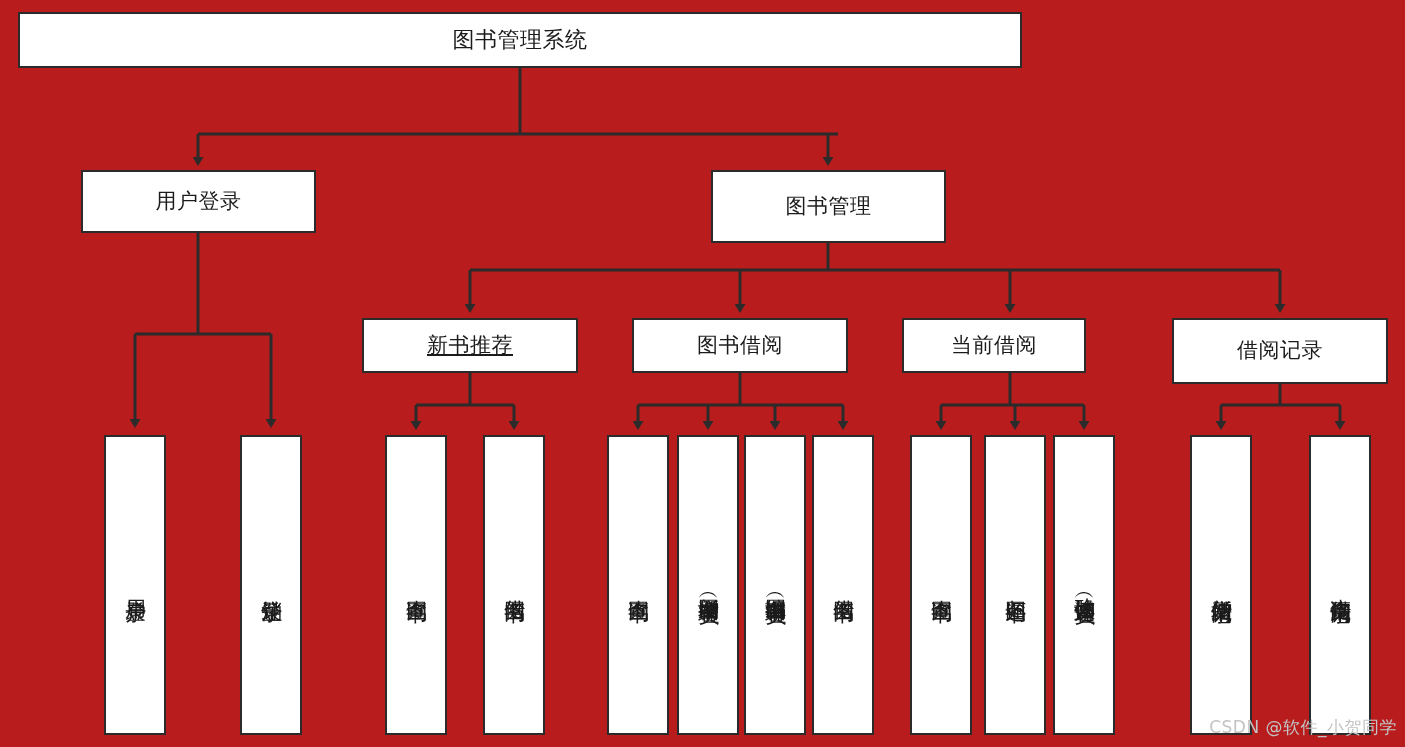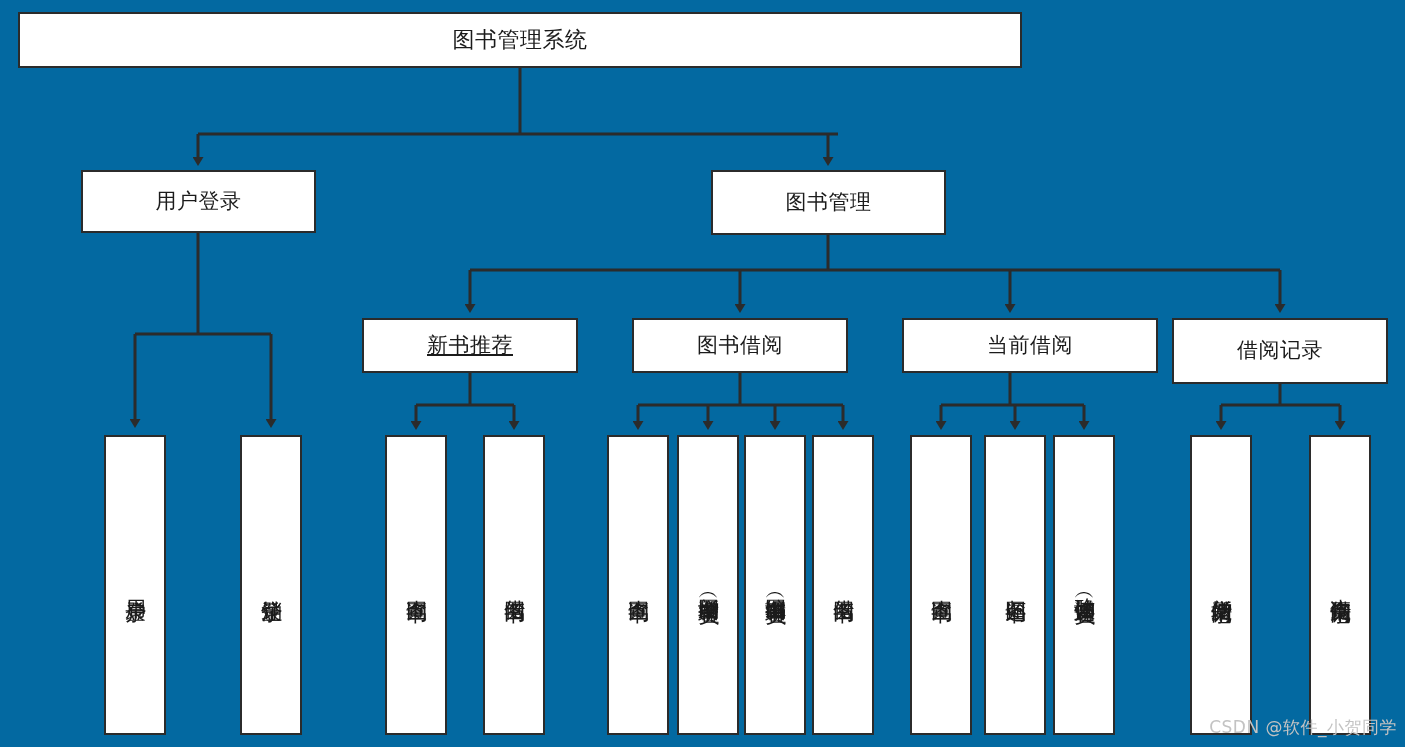--- a/index.html
+++ b/index.html
@@ -4,21 +4,21 @@
 <style>
   html, body {
     margin: 0;
     padding: 0;
     background: #ffffff;
   }
   #stage {
     position: relative;
     width: 1405px;
     height: 747px;
-    background: #0369a1;
+    background: #b91c1c;
     overflow: hidden;
     font-family: "DejaVu Sans", "Liberation Sans", sans-serif;
   }
   #links {
     position: absolute;
     left: 0;
     top: 0;
     width: 1405px;
     height: 747px;
   }
@@ -121,32 +121,32 @@
   </svg>
 
   <div class="node node-h node-title" id="root-node" style="left: 18px; top: 12px; width: 1004px; height: 56px;">
     <span>图书管理系统</span>
   </div>
 
   <div id="level2-layer">
       <div class="node node-h" style="left: 81px; top: 170px; width: 235px; height: 63px;">
         <span class="">用户登录</span>
       </div>
-      <div class="node node-h" style="left: 711px; top: 170px; width: 235px; height: 65px;">
+      <div class="node node-h" style="left: 711px; top: 170px; width: 235px; height: 73px;">
         <span class="">图书管理</span>
       </div>
     </div>
   <div id="level3-layer">
       <div class="node node-h" style="left: 362px; top: 318px; width: 216px; height: 55px; text-decoration: underline;">
         <span class="">新书推荐</span>
       </div>
       <div class="node node-h" style="left: 632px; top: 318px; width: 216px; height: 55px; text-align: center;">
         <span class="">图书借阅</span>
       </div>
-      <div class="node node-h" style="left: 902px; top: 318px; width: 256px; height: 55px;">
+      <div class="node node-h" style="left: 902px; top: 318px; width: 184px; height: 55px;">
         <span class="">当前借阅</span>
       </div>
       <div class="node node-h" style="left: 1172px; top: 318px; width: 216px; height: 66px;">
         <span class="">借阅记录</span>
       </div>
     </div>
   <div id="leaf-layer">
       <div class="node leaf" style="left: 104px; top: 435px; width: 62px; height: 300px;">
         <span class="vlabel">用户登录</span>
       </div>

